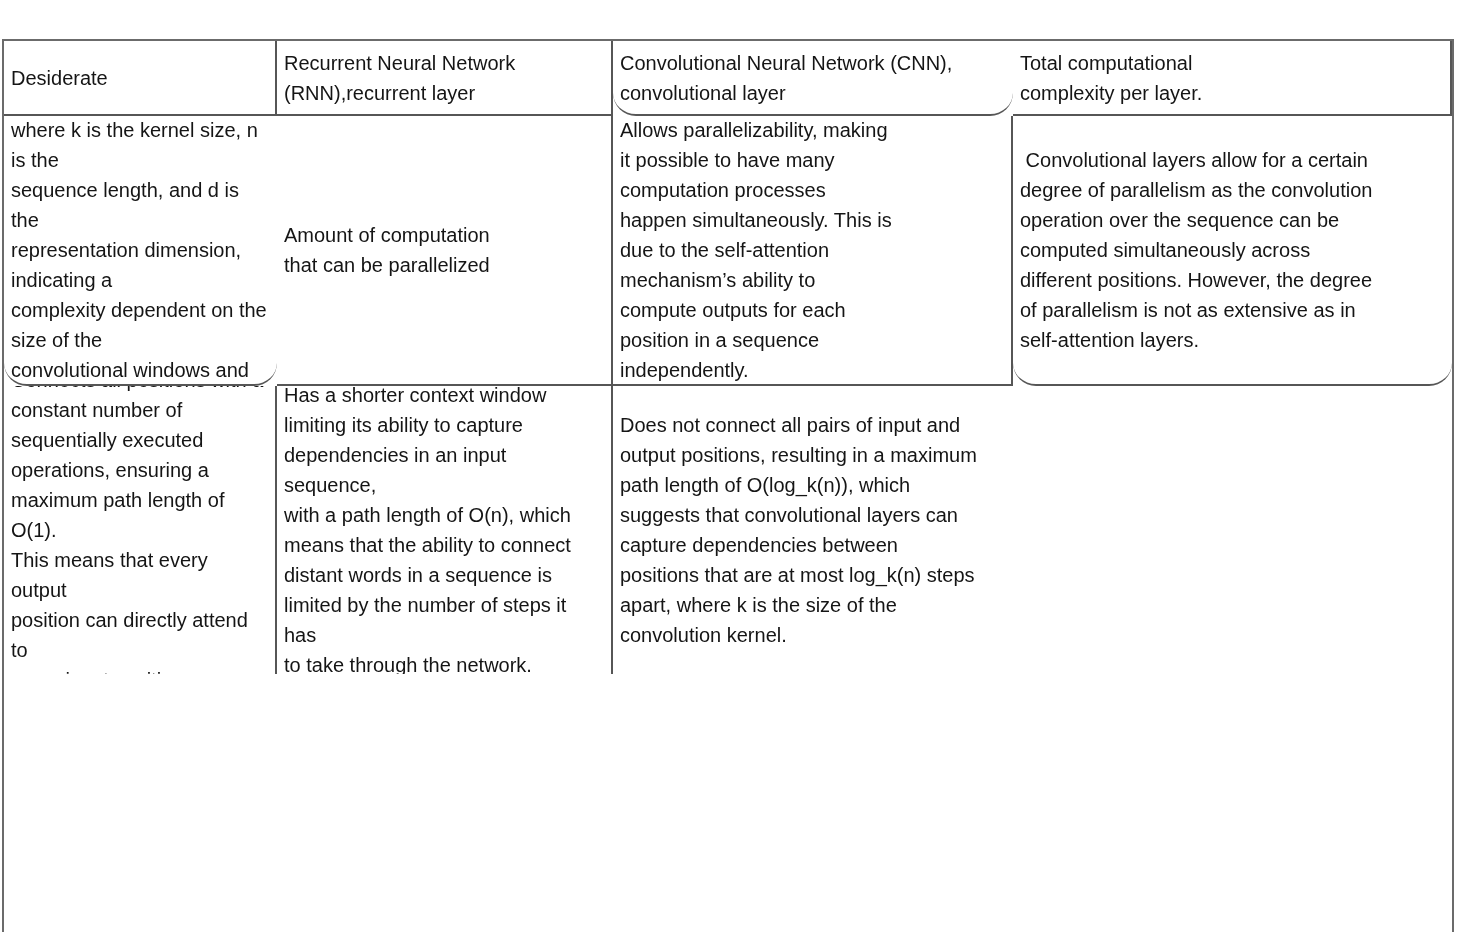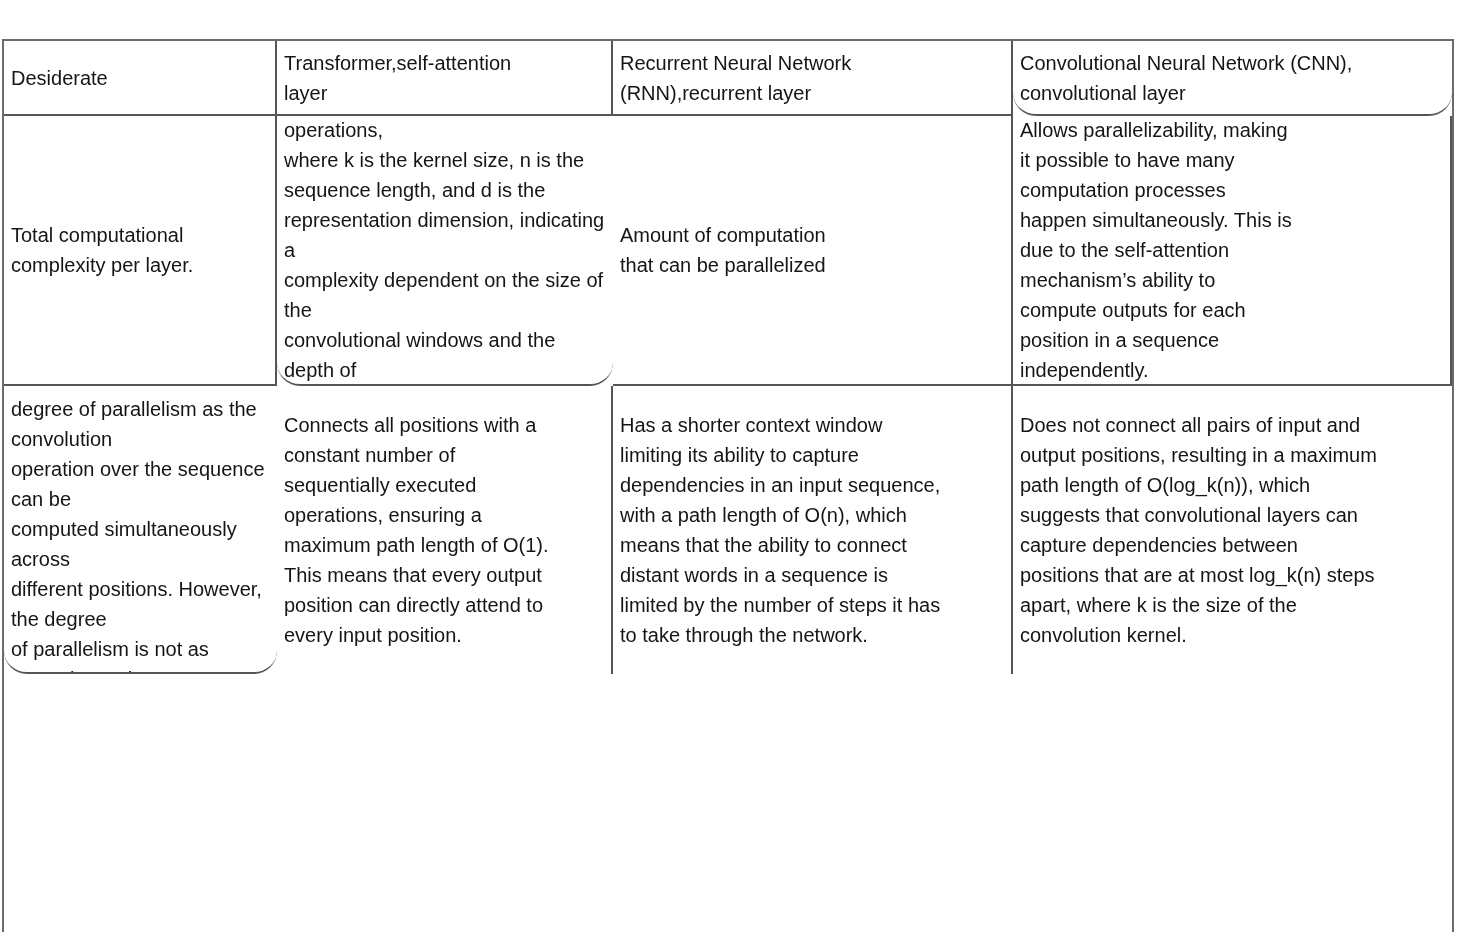--- a/index.html
+++ b/index.html
@@ -52,22 +52,20 @@
   .cell.last-col { border-right: none; border-radius: 23px; }
   .cell.last-row { border-bottom: none; }
 </style>
 </head>
 <body>
 
 <div class="canvas">
   <div class="cmp-table">
 
     <div class="cell head">Desiderate</div>
-    <div class="cell head">Transformer,self-attention
-layer</div>
     <div class="cell head">Recurrent Neural Network
 (RNN),recurrent layer</div>
     <div class="cell head last-col">Convolutional Neural Network (CNN),
 convolutional layer</div>
 
     <div class="cell">Total computational
 complexity per layer.</div>
     <div class="cell last-col">Involves O(k Â· n Â· dÂ²) operations,
 where k is the kernel size, n is the
 sequence length, and d is the

